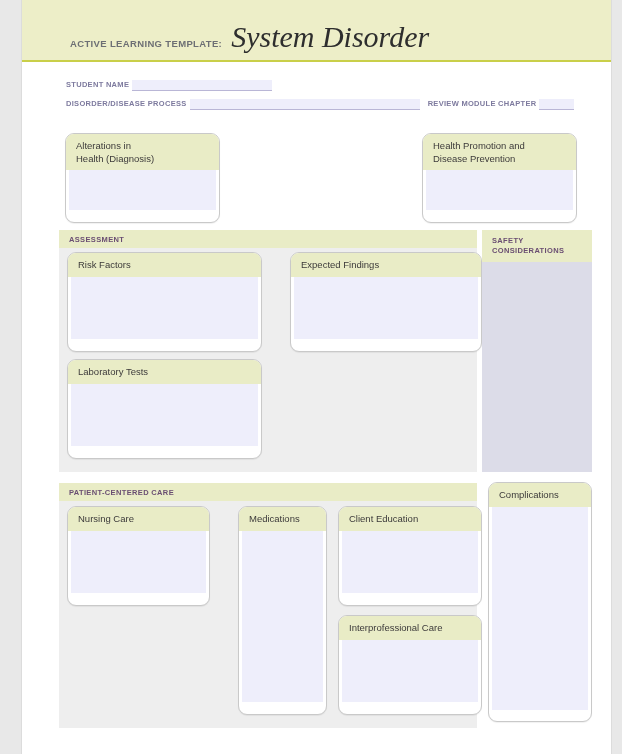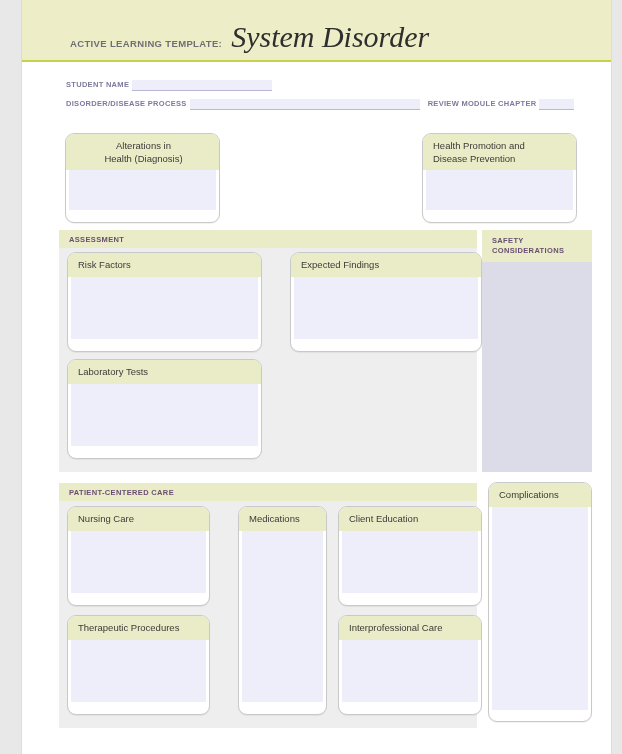--- a/index.html
+++ b/index.html
@@ -193,21 +193,21 @@
     </div>
     <div class="idrow">
       <span class="idlabel">DISORDER/DISEASE PROCESS</span>
       <span class="idline disorder"></span>
       <span class="idspacer"></span>
       <span class="idlabel">REVIEW MODULE CHAPTER</span>
       <span class="idline chapter"></span>
     </div>
   </div>
 
-  <div class="card two-line" style="left:43px; top:133px; width:155px; height:90px;text-align:center;">
+  <div class="card two-line" style="left:43px; top:133px; width:155px; height:90px;">
     <div class="card-head">Alterations in
 Health (Diagnosis)</div>
     <div class="card-body"></div>
   </div>
 
 
   <div class="card two-line" style="left:400px; top:133px; width:155px; height:90px;">
     <div class="card-head">Health Promotion and
 Disease Prevention</div>
     <div class="card-body"></div>
@@ -251,24 +251,20 @@
   <div class="card" style="left:216px; top:506px; width:89px; height:209px;">
     <div class="card-head">Medications</div>
     <div class="card-body"></div>
   </div>
 
   <div class="card" style="left:316px; top:506px; width:144px; height:100px;">
     <div class="card-head">Client Education</div>
     <div class="card-body"></div>
   </div>
 
-  <div class="card" style="left:45px; top:615px; width:143px; height:100px;">
-    <div class="card-head">Therapeutic Procedures</div>
-    <div class="card-body"></div>
-  </div>
 
   <div class="card" style="left:316px; top:615px; width:144px; height:100px;">
     <div class="card-head">Interprofessional Care</div>
     <div class="card-body"></div>
   </div>
 
   <div class="sidebox rounded" style="left:466px; top:482px; width:104px; height:240px;">
     <div class="sidebox-head">Complications</div>
     <div class="sidebox-body"></div>
   </div>

